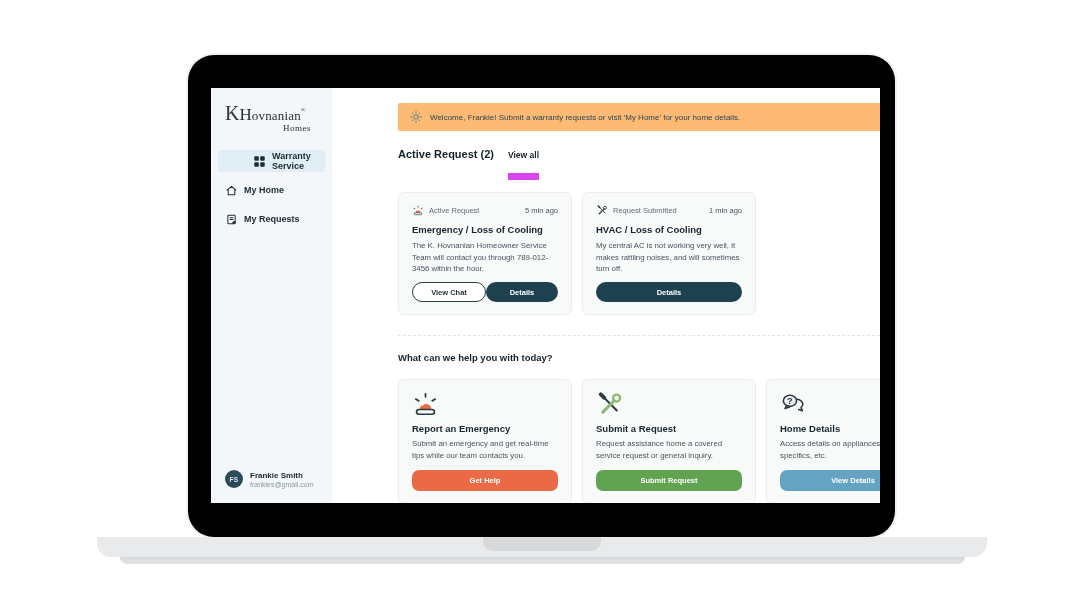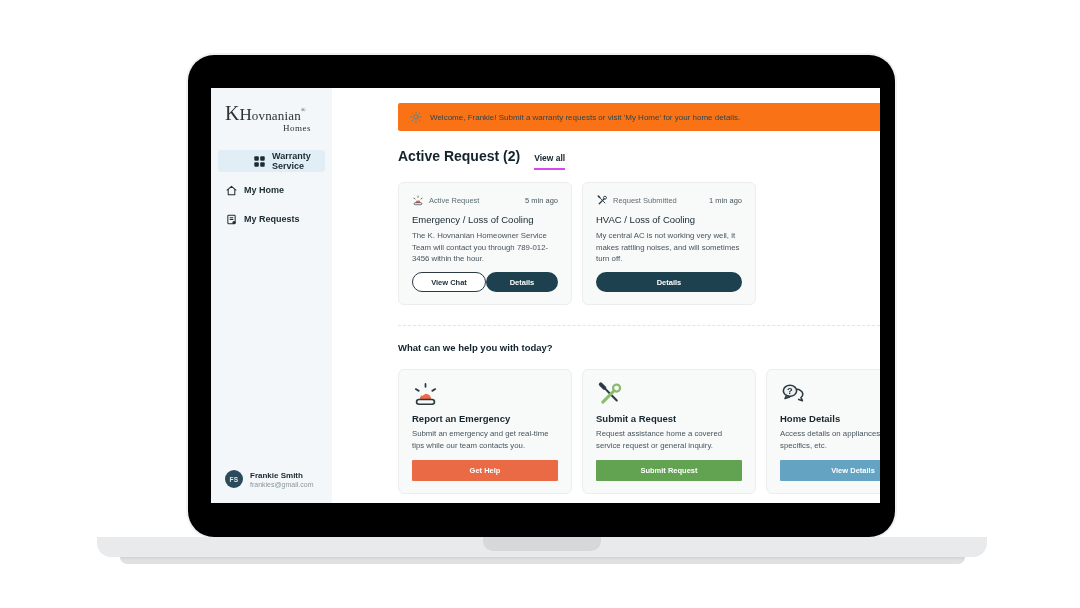--- a/index.html
+++ b/index.html
@@ -33,52 +33,52 @@
   .nav-item.active { background:#e2eef5;padding-left:36px; }
   .nav-icon { width:11px; height:11px; display:flex; align-items:center; }
   .user { margin-top:auto; padding:0 0 15px 14px; display:flex; align-items:center; gap:7px; }
   .avatar { width:18px; height:18px; border-radius:50%; background:#2b4b5b; color:#dfe7ea;
             font-size:6.5px; font-weight:700; display:flex; align-items:center; justify-content:center; letter-spacing:.3px; }
   .user-name { font-size:8px; font-weight:700; color:#18272f; }
   .user-email { font-size:7px; color:#8a979d; margin-top:1px; }
 
   
   .main { flex:1; padding:15px 0 0 66px; position:relative; }
-  .banner { width:556px; height:28px; background:#f97316; border-radius:2px; display:flex;
+  .banner { width:556px; height:28px; background:#fdba74; border-radius:2px; display:flex;
             align-items:center; gap:8px; padding:2px 12px; }
   .banner-text { font-size:8px; color:#2b4652; }
   .sec-head-row { margin-top:17px; display:flex; align-items:baseline; gap:14px; }
-  .sec-head { font-size:14px; font-weight:700; color:#13232c; }
-  .view-all { font-size:8.5px; font-weight:700; color:#14242c; border-bottom:2px solid #d946ef;
-              padding-bottom:5px; cursor:pointer; }
+  .sec-head { font-size:11px; font-weight:700; color:#13232c; }
+  .view-all { font-size:8.5px; font-weight:700; color:#14242c; border-bottom:7px solid #d946ef;
+              padding-bottom:13px; cursor:pointer; }
 
   .cards-row { margin-top:12px; display:flex; gap:10px; }
   .card { width:174px; background:#f8f9f9; border:1px solid #ededee; border-radius:6px;
           padding:12px 13px; display:flex; flex-direction:column; }
   .req-card { height:123px; }
   .help-card { height:125px; }
   .req-head { display:flex; align-items:center; gap:5px; }
   .status { font-size:7.5px; color:#5f6e76; }
   .time { margin-left:auto; font-size:7.5px; color:#47565e; }
-  .req-title { margin-top:8px; font-size:9.5px; font-weight:400; color:#16262e; }
+  .req-title { margin-top:8px; font-size:9.5px; font-weight:700; color:#16262e; }
   .req-body { margin-top:5px; font-size:7.8px; color:#46555d; line-height:1.5; }
   .req-btns { margin-top:auto; display:flex; }
   .pill { flex:1; height:20px; border-radius:10px; font-size:7.5px; font-weight:700;
           display:flex; align-items:center; justify-content:center; cursor:pointer;
           font-family:"Liberation Sans", sans-serif; border:none; }
   .pill.outline { background:#ffffff; border:1px solid #2c3b42; color:#1d2c34; }
   .pill.dark { background:#1e4150; color:#ffffff; }
 
   .divider { margin-top:20px; width:482px; border-top:1px dashed #e2e4e5; }
   .help-head { margin-top:16px; font-size:9.5px; font-weight:700; color:#13232c; }
   .help-row { margin-top:16px; display:flex; gap:10px; }
   .help-icon { height:28px; display:flex; align-items:flex-start; }
   .help-title { font-size:9.5px; font-weight:700; color:#16262e; margin-top:3px; }
   .help-desc { margin-top:4px; font-size:7.8px; color:#46555d; line-height:1.5; }
-  .help-btn { margin-top:auto; height:21px; border-radius:1px; color:#fff; font-size:7.5px;
+  .help-btn { margin-top:auto; height:21px; border-radius:7px; color:#fff; font-size:7.5px;
               font-weight:700; display:flex; align-items:center; justify-content:center;
               cursor:pointer; border:none; width:100%; font-family:"Liberation Sans", sans-serif; }
   .btn-orange { background:#eb6a46; }
   .btn-green  { background:#61a350; }
   .btn-blue   { background:#64a3c2; }
 </style>
 </head>
 <body>
 
 <div class="stage">

